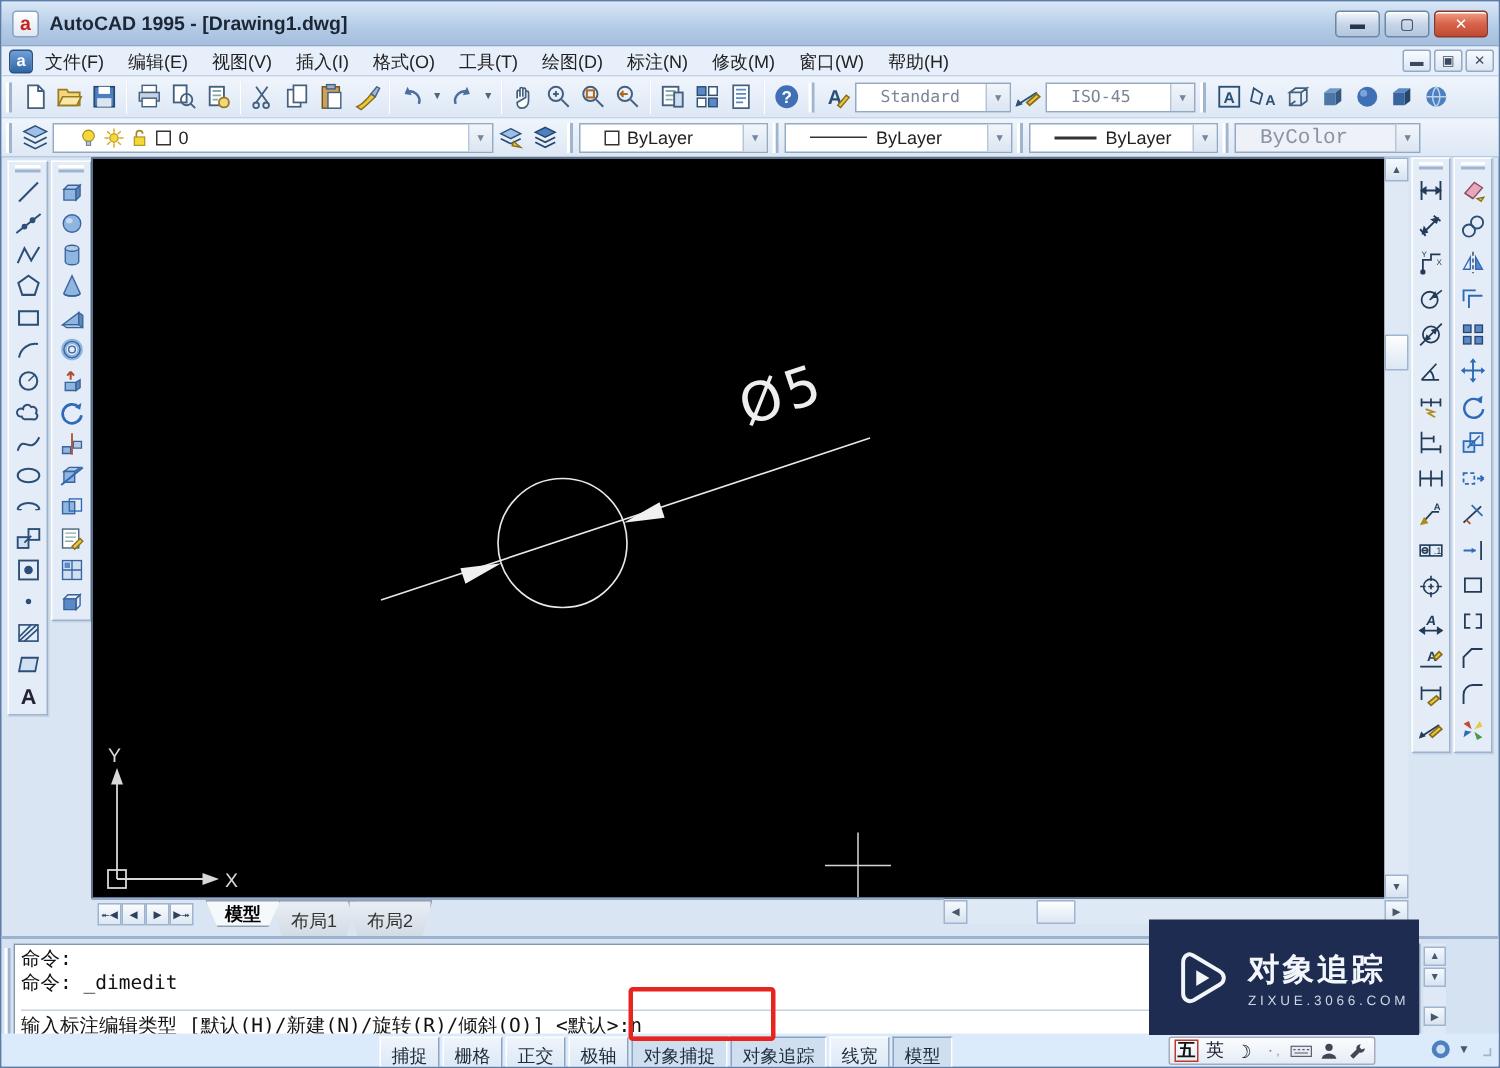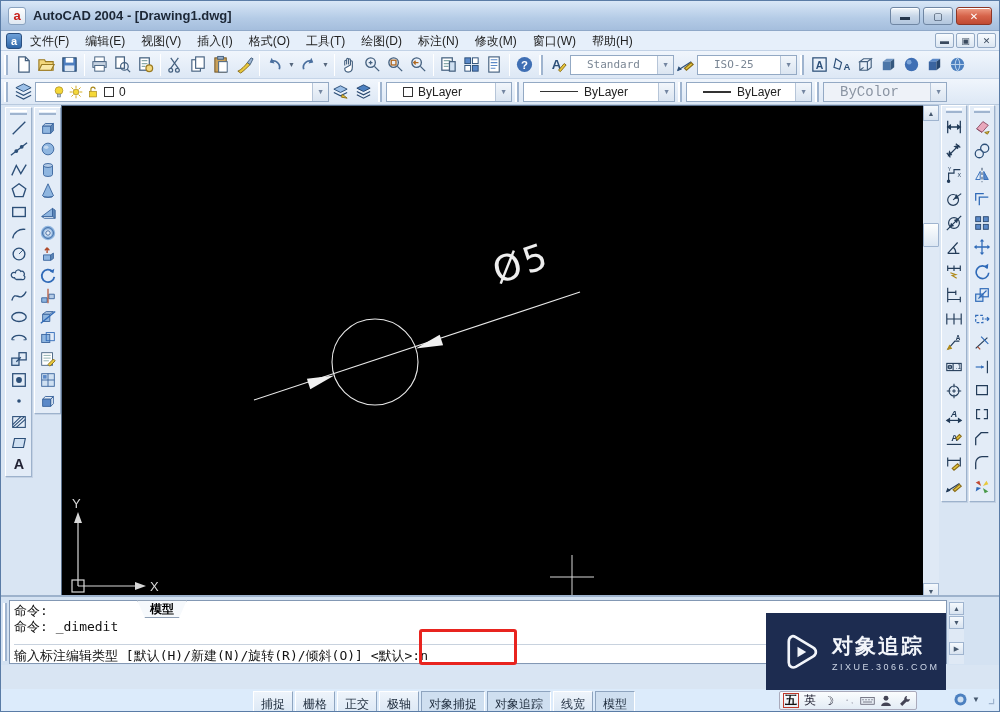--- a/index.html
+++ b/index.html
@@ -40,21 +40,21 @@
   
   .sb{background:#dfe9f5}
   .sbtn{background:linear-gradient(#f5f9fd,#d8e3f0);border:1px solid #9fb4cf;color:#46586e;display:flex;align-items:center;justify-content:center;font-size:7px}
   .thumb{background:linear-gradient(#fdfefe,#dce7f3);border:1px solid #9fb4cf;border-radius:1px}
   
   .tabsbar{left:60px;top:598px;width:568px;height:20px;background:#d9e5f3;display:flex;align-items:flex-start;border-top:1px solid #8fa8c8}
   .navb{width:16px;height:15px;margin-top:2px;background:linear-gradient(#fafcfe,#dde7f2);border:1px solid #9fb4cf;font-size:7px;color:#2f415a;display:flex;align-items:center;justify-content:center}
   .tab{height:29px;padding:0 12px;font-size:12px;display:flex;align-items:center;clip-path:polygon(8px 100%,0 0,100% 0,calc(100% - 8px) 100%);margin-left:-6px;background:linear-gradient(#e9eef4,#cfd8e2);color:#333;border:1px solid #8fa0b5}
   .tab.active{background:#f6f9fc;font-weight:bold;color:#000;z-index:2;height:18px}
   
-  .cmdwrap{left:0;top:594px;width:1000px;height:70px;background:#d4e2f2;border-top:2px solid #9db2cc}
+  .cmdwrap{left:0;top:623px;width:1000px;height:70px;background:#d4e2f2;border-top:2px solid #9db2cc}
   .cmdtext{left:8px;top:3px;width:938px;height:64px;background:#fff;border:1px solid #8398b4;font:13px "DejaVu Sans Mono","Liberation Mono",monospace;color:#111;padding:2px 4px;line-height:16px}
   .cmdgrip{left:2px;top:6px;width:4px;height:58px;border-left:2px solid #fff;border-right:2px solid #9fb4cf}
   .redbox{left:418px;top:32px;width:98px;height:36px;border:3px solid #e8241f;border-radius:3px;z-index:30}
   
   .statusbar{left:0;top:688px;width:1000px;height:22px;background:#dcebfb;display:flex;align-items:center}
   .coords{left:4px;top:2px;width:240px;height:18px;border:1px solid #93a9c4;border-bottom-color:#fff;border-right-color:#fff;background:#dcebfb;font:11px "DejaVu Sans Mono","Liberation Mono",monospace;color:#39495c;display:flex;align-items:center;padding-left:6px}
   .stg{height:18px;padding:12px 7px;font-size:12px;color:#1e2c3d;display:flex;align-items:center;margin-right:2px;background:linear-gradient(#eef4fb,#d9e6f4);border:1px solid #fff;border-right-color:#8ea4bf;border-bottom-color:#8ea4bf}
   .stg.on{background:#cfdff0;border:1px solid #8ea4bf;border-right-color:#fff;border-bottom-color:#fff}
   .ime{position:absolute;left:778px;top:690px;height:19px;display:flex;align-items:center;background:linear-gradient(#fbfdfe,#e3ecf5);border:1px solid #aab;border-radius:2px;padding:0 3px;gap:3px;font-size:12px;color:#223}
   .imebox{width:16px;height:15px;display:flex;align-items:center;justify-content:center}
@@ -64,21 +64,21 @@
   .wm-site{font-size:9px;color:#cdd6e6;letter-spacing:2.5px;margin-top:2px}
   .bottomedge{left:0;top:710px;width:1000px;height:2px;background:linear-gradient(#9cc0e4,#6591c4)}
 </style>
 </head>
 <body>
 
 <div id="win">
 
   <div class="abs titlebar">
     <div class="app-ico">a</div>
-    <div class="title-txt">AutoCAD 2004 - [Drawing1.dwg]</div>
+    <div class="title-txt">AutoCAD 1995 - [Drawing1.dwg]</div>
   </div>
   <div class="abs winbtn" style="left:889px;top:6px;width:30px">
       <span>▬</span>
     </div>
   <div class="abs winbtn" style="left:922px;top:6px;width:30px">
       <span>▢</span>
     </div>
   <div class="abs winbtn close" style="left:955px;top:6px;width:36px">
       <span>✕</span>
     </div>
@@ -256,21 +256,21 @@
         <span class="arr">▼</span>
       </div>
     <div class="tb">
         <svg viewBox="0 0 20 20" fill="none" stroke="#2c4f78" stroke-width="1.3">
           <path d="M2 16L16 7"></path>
           <path d="M2 16l3-1-2-2z" fill="#2c4f78"></path>
           <path d="M9 14l7-6 2 2-7 6z" fill="#e8c83c" stroke="#8a6d1a"></path>
         </svg>
       </div>
     <div class="combo" style="width:100px">
-        <span>ISO-25</span>
+        <span>ISO-45</span>
         <span class="arr">▼</span>
       </div>
     <div class="grip"></div>
     <div class="tb">
         <svg viewBox="0 0 20 20" fill="none" stroke="#2c4f78" stroke-width="1.3">
           <rect x="3" y="3" width="14" height="14"></rect>
           <text x="10" y="14.5" font-size="11" font-weight="bold" fill="#2c4f78" stroke="none" text-anchor="middle">A</text>
         </svg>
       </div>
     <div class="tb">

